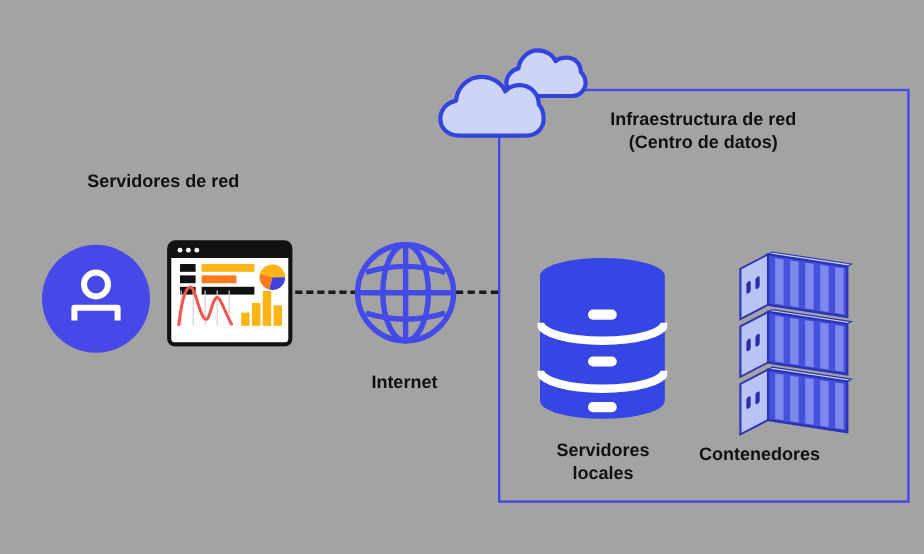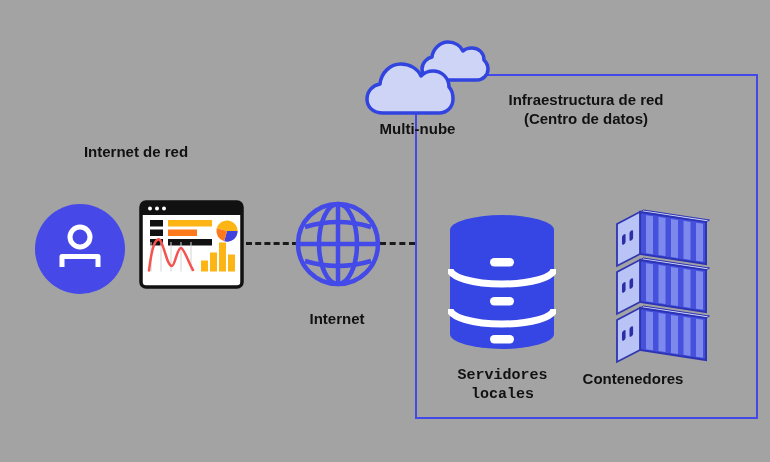--- a/index.html
+++ b/index.html
@@ -24,21 +24,21 @@
 </style>
 </head>
 <body>
 
 <div class="canvas">
 
   <div class="zone-box"></div>
   <div class="lbl" style="left:426px;top:90px;width:320px;">Infraestructura de red
 (Centro de datos)</div>
 
-  <div class="lbl" style="left:36px;top:142px;width:200px;">Internet de red</div>
+  <div class="lbl" style="left:36px;top:142px;width:200px;">Servidores de red</div>
 
   <div class="person-circle">
     <svg width="90" height="90" viewBox="0 0 90 90">
       <circle cx="45" cy="33" r="10" fill="none" stroke="#fff" stroke-width="5"></circle>
       <path d="M27,63 L27,52.5 L63,52.5 L63,63" fill="none" stroke="#fff" stroke-width="5" stroke-linejoin="round"></path>
     </svg>
   </div>
 
   <svg class="abs" style="left:139px;top:200px;" width="105" height="89" viewBox="0 0 105 89">
     <rect x="2" y="2" width="101" height="85" rx="5" fill="#fff" stroke="#111" stroke-width="3.5"></rect>
@@ -87,32 +87,31 @@
     </g>
   </svg>
   <div class="lbl" style="left:287px;top:309px;width:100px;">Internet</div>
 
   <svg class="abs" style="left:363px;top:38px;" width="130" height="80" viewBox="0 0 130 80">
     <g fill="#cdd4f6" stroke="#3144df" stroke-width="3.5" stroke-linejoin="round">
       <path d="M71,42 C64,42 59,37 59,31 C59,25 64,20 69,19 C70,11 77,4 85,4 C92,4 98,8 100,13 C102,11 106,10 109,10 C116,10 121,15 121,22 C123,24 125,27 125,31 C125,37 120,42 114,42 Z"></path>
       <path d="M20,75 C10,75 4,69 4,61 C4,53 10,47 17,46 C18,35 27,26 38,26 C47,26 55,31 58,38 C61,35 65,33 70,33 C79,33 86,40 86,49 C89,52 90,56 90,61 C90,69 84,75 76,75 Z"></path>
     </g>
   </svg>
-  <div class="lbl" style="left:360px;top:119px;width:115px;">Multi-nube</div>
 
   <svg class="abs" style="left:448px;top:213px;" width="108" height="140" viewBox="0 0 108 140">
     <path d="M2,17 L2,121 A52,15 0 0 0 106,121 L106,17 Z" fill="#3546e4"></path>
     <ellipse cx="54" cy="17" rx="52" ry="15" fill="#3546e4"></ellipse>
     <path d="M2,56 A52,15 0 0 0 106,56" fill="none" stroke="#fff" stroke-width="7"></path>
     <path d="M2,96 A52,15 0 0 0 106,96" fill="none" stroke="#fff" stroke-width="7"></path>
     <rect x="42" y="45" width="24" height="8.5" rx="4.2" fill="#fff"></rect>
     <rect x="42" y="84" width="24" height="8.5" rx="4.2" fill="#fff"></rect>
     <rect x="42" y="122" width="24" height="8.5" rx="4.2" fill="#fff"></rect>
   </svg>
-  <div class="lbl" style="left:430px;top:366px;width:145px;font-family:Liberation Mono, monospace;">Servidores
+  <div class="lbl" style="left:430px;top:366px;width:145px;">Servidores
 locales</div>
 
   <svg class="abs" style="left:612px;top:203px;" width="102" height="164" viewBox="0 0 102 164">
 
     <g fill="#c9d0f8" stroke="#2e35b0" stroke-width="1">
       <polygon points="28,9 94,19 97.5,17 31.5,7"></polygon>
       <polygon points="28,57 94,67 97.5,65 31.5,55"></polygon>
       <polygon points="28,105 94,115 97.5,113 31.5,103"></polygon>
     </g>
 

